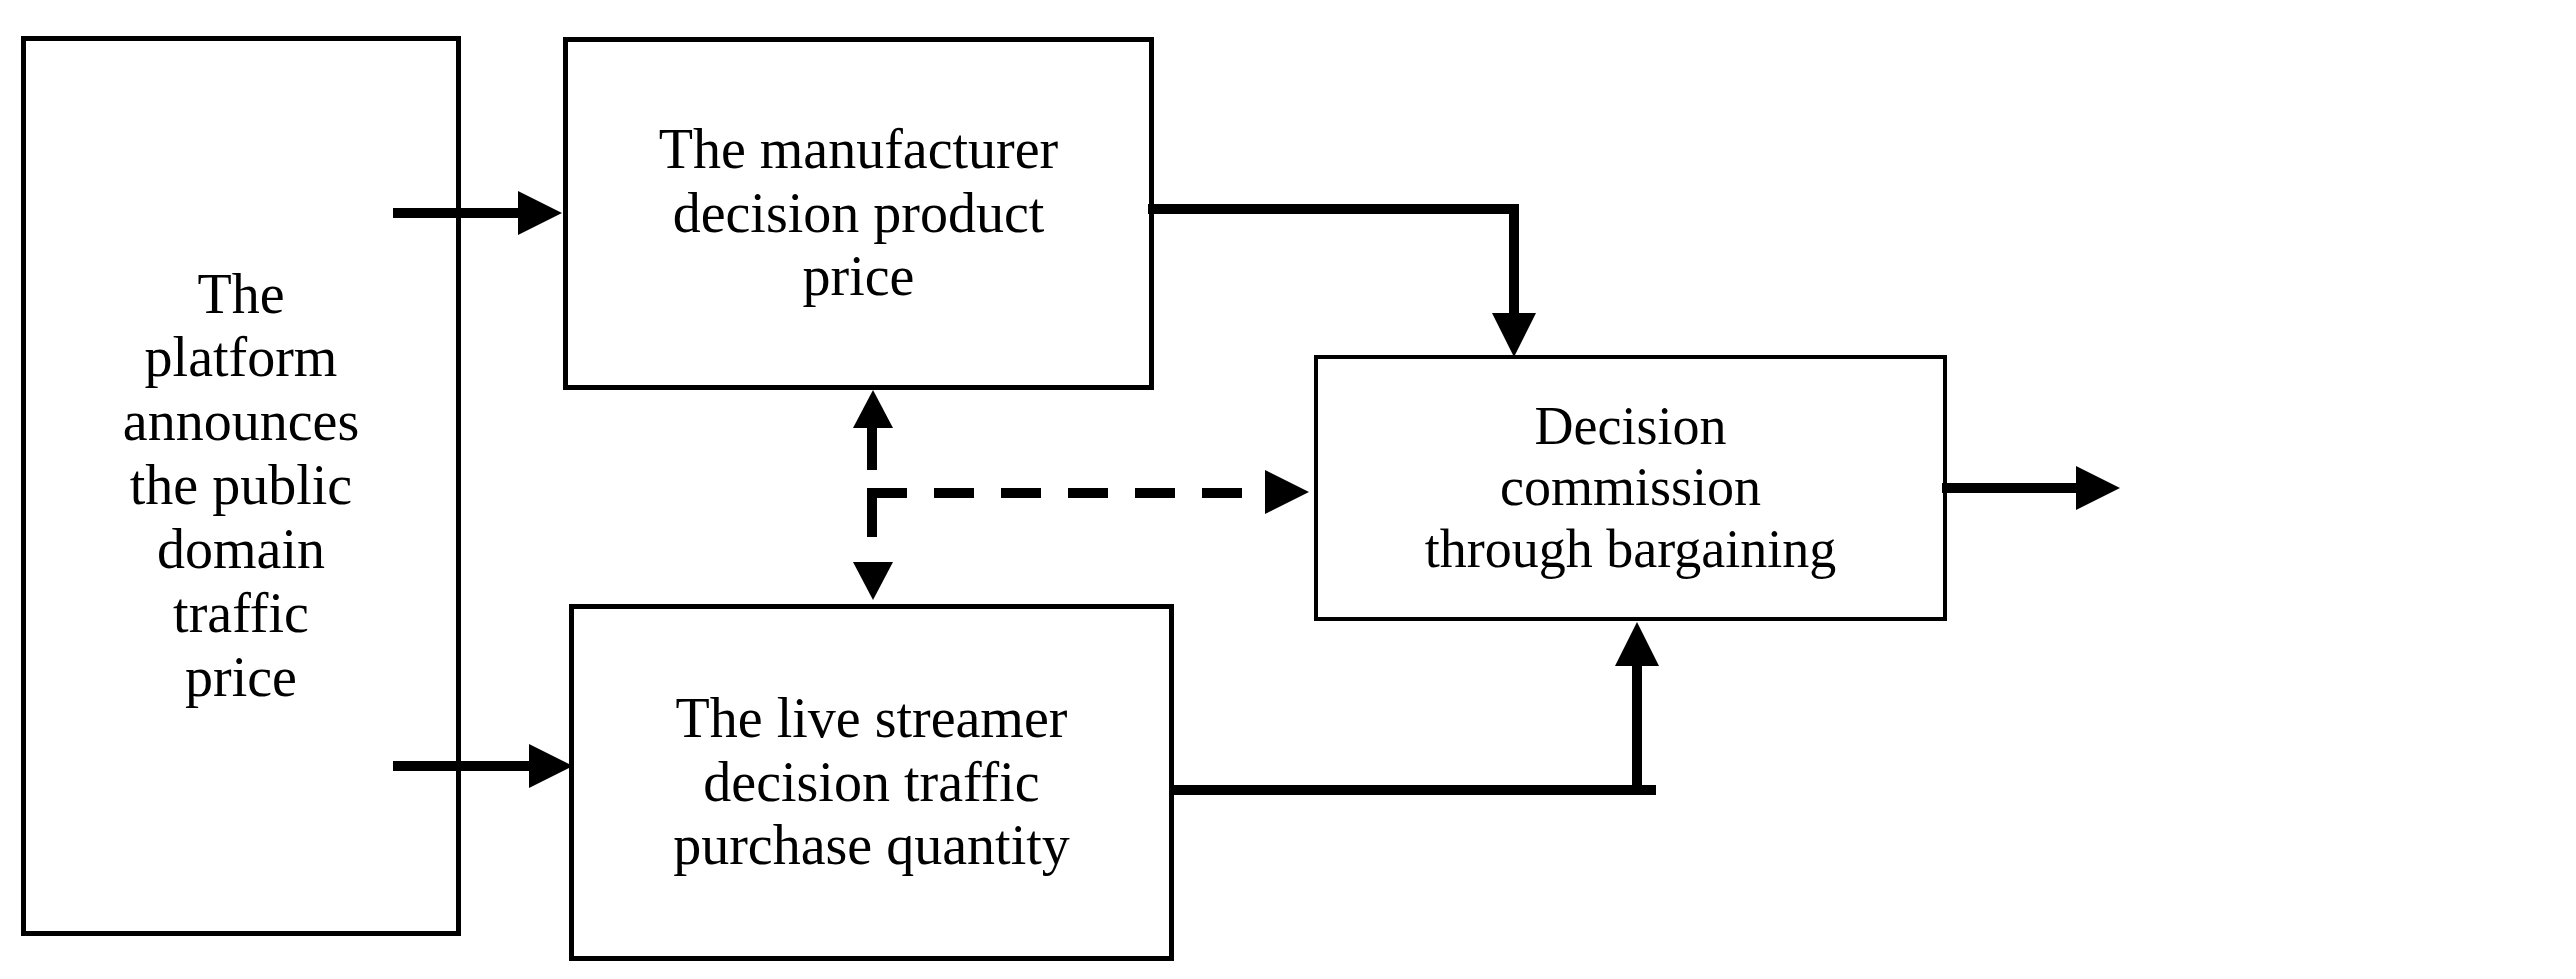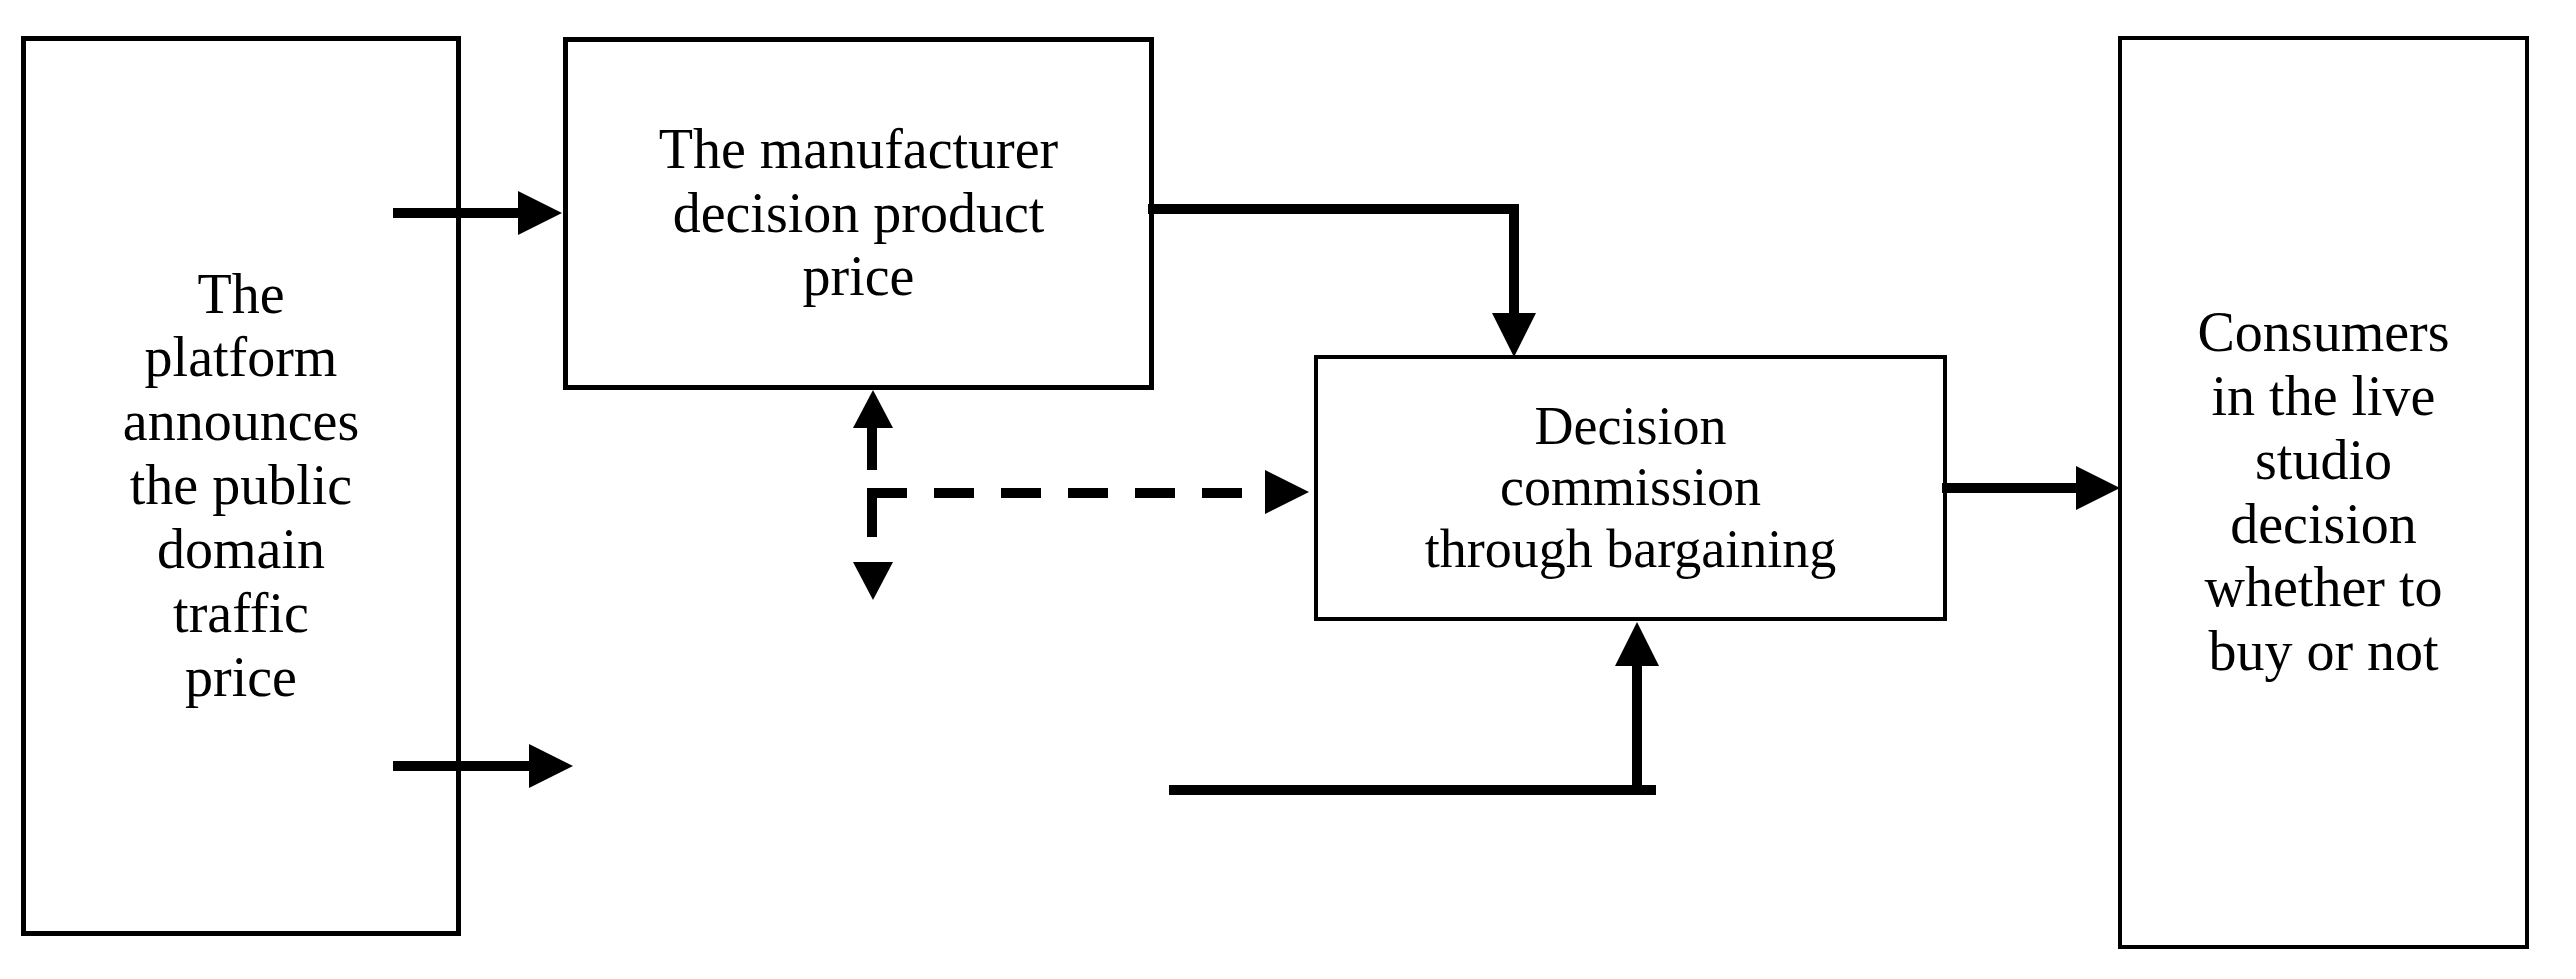--- a/index.html
+++ b/index.html
@@ -115,35 +115,32 @@
 traffic
 price</span>
   </div>
 
   <div class="node" id="node-manufacturer">
     <span class="label">The manufacturer
 decision product
 price</span>
   </div>
 
+  <div class="node" id="node-streamer">
+    <span class="label">The live streamer
+decision traffic
+purchase quantity</span>
+  </div>
 
   <div class="node" id="node-commission">
     <span class="label">Decision
 commission
 through bargaining</span>
   </div>
 
-  <div class="node" id="node-consumers">
-    <span class="label">Consumers
-in the live
-studio
-decision
-whether to
-buy or not</span>
-  </div>
 
   <div class="edge">
     <div class="hline" style="left:393px; top:208px; width:127px;"></div>
     <div class="arrow-r" style="left:518px; top:191px;"></div>
   </div>
 
   <div class="edge">
     <div class="hline" style="left:393px; top:761px; width:138px;"></div>
     <div class="arrow-r" style="left:529px; top:744px;"></div>
   </div>

